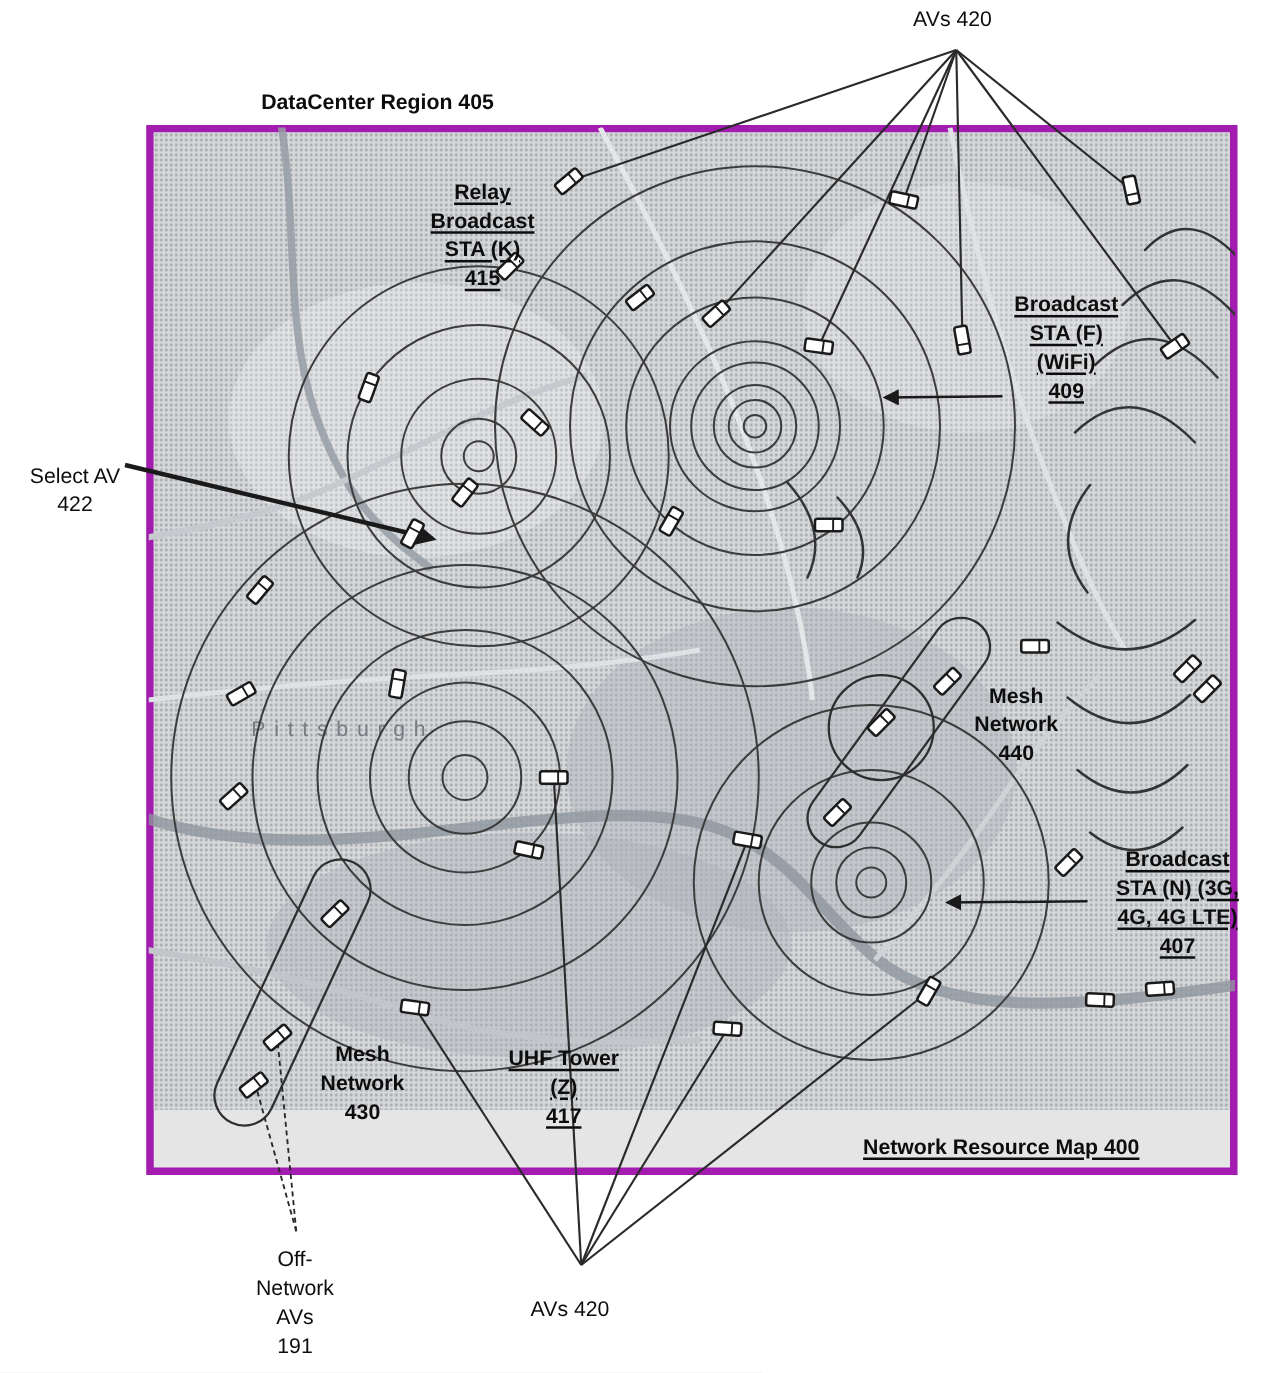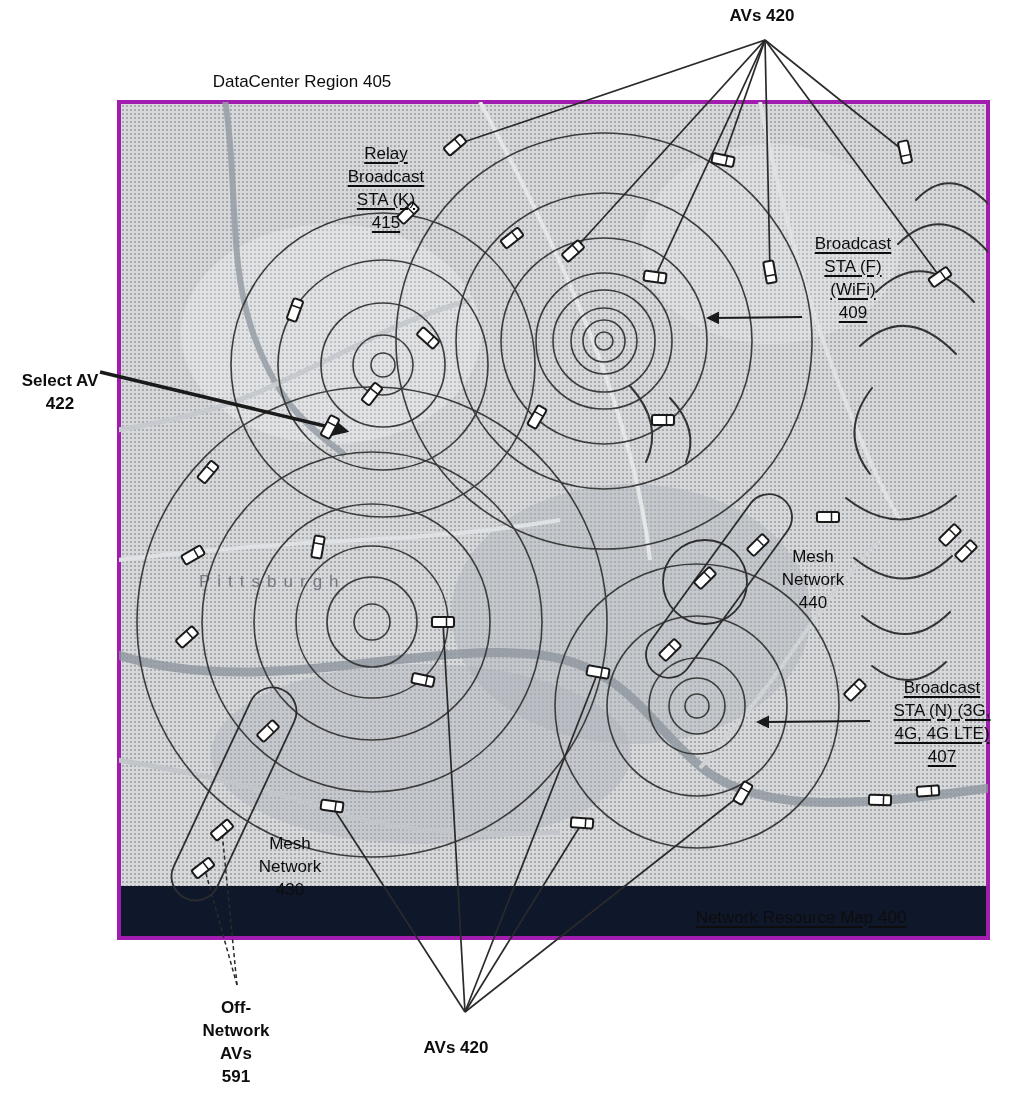--- a/index.html
+++ b/index.html
@@ -1,32 +1,32 @@
 <!DOCTYPE html>
 <html><head>
 <meta charset="utf-8">
 <style>
   html,body{margin:0;padding:0;background:#ffffff;}
   #page{position:relative;width:1024px;height:1098px;background:#ffffff;
         font-family:"Liberation Sans",sans-serif;color:#111;overflow:hidden;}
 
   
   .map-box{position:absolute;left:117px;top:100px;width:873px;height:840px;
-           border:4px solid #a21caf;box-sizing:border-box;background:#0f172a;padding-left:10px;}
+           border:6px solid #a21caf;box-sizing:border-box;background:#e5e5e5;padding-left:10px;}
   .map-halftone{position:absolute;left:0;top:0;width:100%;height:782px;
            background-color:#d6d8da;
            background-image:radial-gradient(circle,#a7abb0 1px,transparent 1.3px);
            background-size:4px 4px;}
   .patch{position:absolute;border-radius:50%;}
 
   
   .lbl{position:absolute;transform:translateX(-50%);display:flex;flex-direction:column;
-       align-items:center;font-weight:400;font-size:17px;line-height:23px;
+       align-items:center;font-weight:700;font-size:17px;line-height:23px;
        text-align:center;white-space:nowrap;color:#0d0d0d;z-index:30;}
-  .lbl.light{font-weight:700;}
+  .lbl.light{font-weight:400;}
   .u{text-decoration:underline;text-underline-offset:3px;text-decoration-thickness:1.5px;}
   .city{position:absolute;font-size:17px;letter-spacing:7px;color:#777c82;
         font-weight:500;z-index:5;}
   svg.overlay{position:absolute;left:0;top:0;z-index:20;}
 </style>
 </head>
 <body>
 
 <div id="page">
 
@@ -231,29 +231,34 @@
     <span class="u">4G, 4G LTE)</span>
     <span class="u">407</span>
   </div>
 
   <div class="lbl" style="left:290px;top:832px;">
     <span>Mesh</span>
     <span>Network</span>
     <span>430</span>
   </div>
 
+  <div class="lbl" style="left:451px;top:835px;">
+    <span class="u">UHF Tower</span>
+    <span class="u">(Z)</span>
+    <span class="u">417</span>
+  </div>
 
   <div class="lbl" style="left:801px;top:906px;justify-content:flex-end;">
     <span class="u">Network Resource Map 400</span>
   </div>
 
   <div class="lbl light" style="left:236px;top:996px;">
     <span>Off-</span>
     <span>Network</span>
     <span>AVs</span>
-    <span>591</span>
+    <span>191</span>
   </div>
 
   <div class="lbl light" style="left:456px;top:1036px;">
     <span>AVs 420</span>
   </div>
 
 </div>
 
 </body></html>

